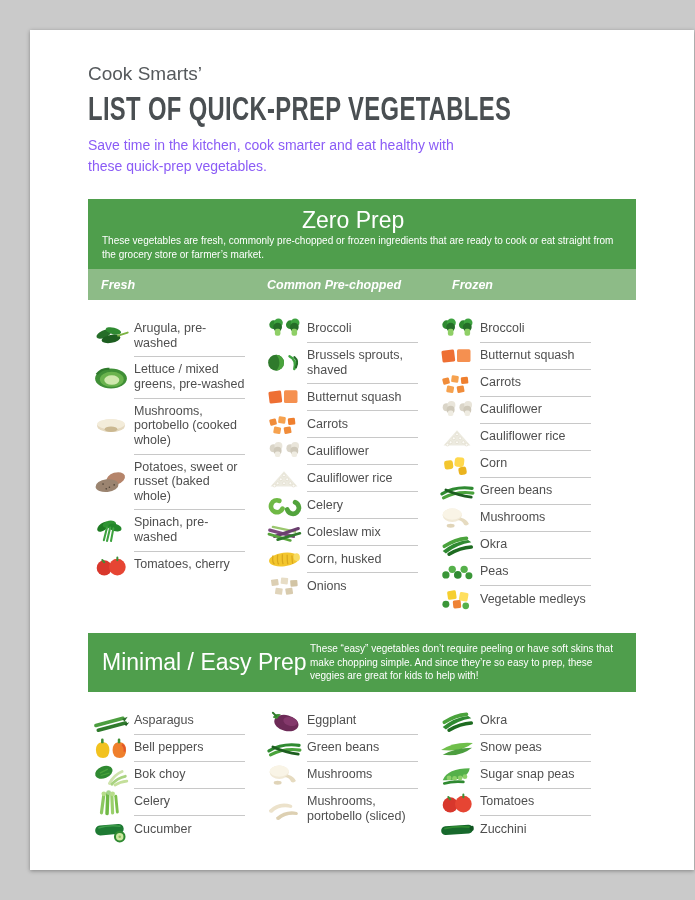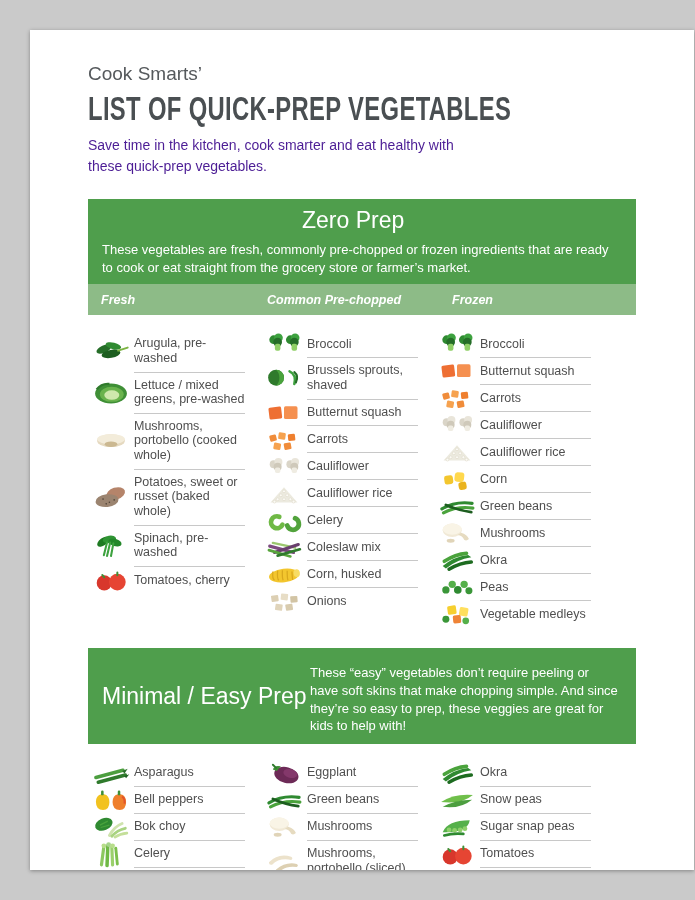--- a/index.html
+++ b/index.html
@@ -4,31 +4,31 @@
 <style>
   * { margin:0; padding:0; box-sizing:border-box; }
   html,body { width:695px; height:900px; }
   body { background:#cacaca; font-family:"Liberation Sans", sans-serif; position:relative; }
   .page { position:absolute; left:30px; top:30px; width:664px; height:840px; background:#fff;
           box-shadow:0 1px 4px rgba(0,0,0,.35); overflow:hidden; }
   .header { margin:33px 58px 0; }
   .brand { font-size:19px; color:#55595c; }
   .title { font-size:34px; font-weight:bold; color:#4a4f52; white-space:nowrap;
            transform:scaleX(.70); transform-origin:left center; letter-spacing:.5px; margin:4px 0 7px; }
-  .subtitle { font-size:14px; color:#4c1d95; line-height:1.5; max-width:385px; }
+  .subtitle { font-size:14px; color:#8b5cf6; line-height:1.5; max-width:385px; }
 
   .section { display:block; }
   .banner { margin:0 58px; background:var(--green,#4f9e4c); color:#fff; display:flex;
             align-items:center; padding:8px 16px 8px 14px; }
   #section-0 .banner { margin-top:22px;flex-direction:column; }
   #section-1 .banner { margin-top:20px; padding-top:9px; padding-bottom:9px; }
   .banner-title { font-size:23px; white-space:nowrap; flex:0 0 auto; }
   #section-0 .banner-title { width:118px; }
   #section-1 .banner-title { width:208px; }
-  .banner-desc { font-size:13px; line-height:1.36; flex:1;margin-top:7px; }
+  .banner-desc { font-size:10px; line-height:1.36; flex:1; }
 
   .colheads { margin:0 58px; background:var(--lgreen,#8dbb87); color:#fff; display:grid;
               grid-template-columns:173px 173px 173px; padding:9px 0 8px; font-size:12.5px; font-weight:bold;font-style:italic; }
   .colheads span:nth-child(1){ padding-left:13px; }
   .colheads span:nth-child(2){ padding-left:6px; }
   .colheads span:nth-child(3){ padding-left:18px; }
 
   .lists { margin:16px 58px 0; display:grid; grid-template-columns:173px 173px 173px; align-items:start; }
   .item { display:flex; align-items:center; min-height:27px; }
   .icon { flex:0 0 46px; display:flex; justify-content:center; align-items:center; }

